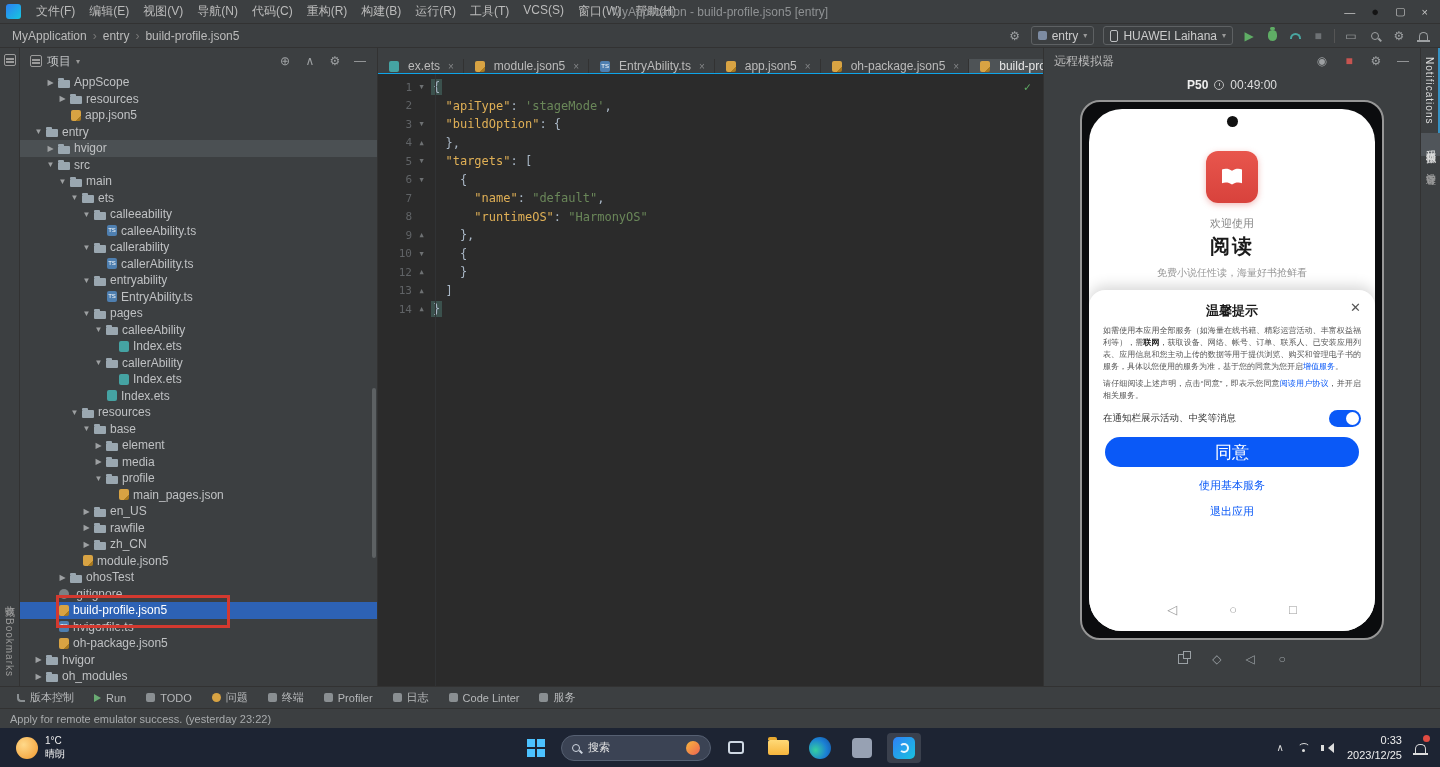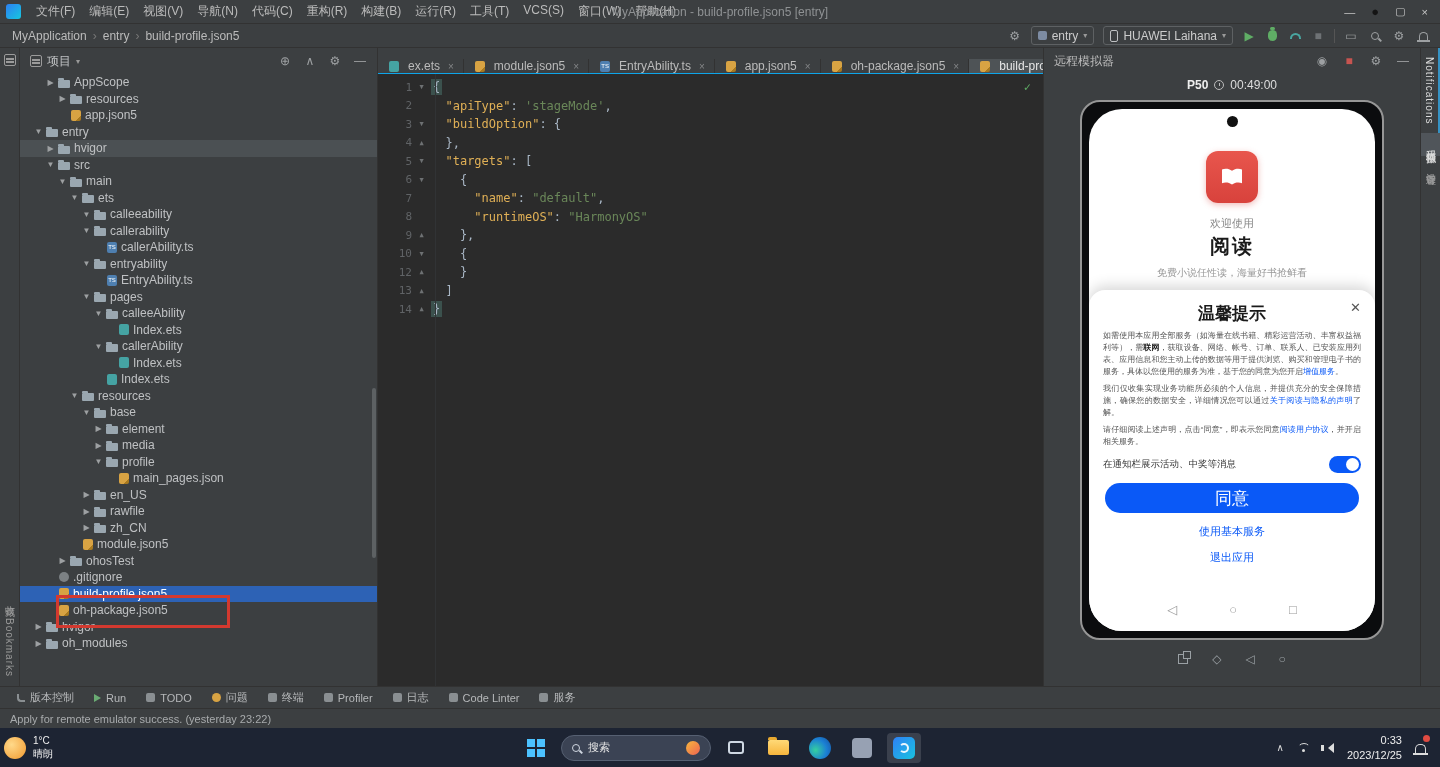--- a/index.html
+++ b/index.html
@@ -91,21 +91,21 @@
 .ic-clock::after{content:'';position:absolute;left:3.5px;top:1.5px;width:1.5px;height:3.5px;background:#bbb}
 .phone{width:304px;height:540px;background:#0b0c0e;border:2px solid #969696;border-radius:20px;margin:4px auto 0;padding:7px;flex:none}
 .screen{width:100%;height:100%;background:#fff;border-radius:33px;display:flex;flex-direction:column;overflow:hidden;color:#333}
 .punch{width:11px;height:11px;background:#111;border-radius:50%;margin:7px auto 0;flex:none}
 .welcome{text-align:center;padding-top:24px;flex:none}
 .app-ic{width:52px;height:52px;border-radius:12px;background:linear-gradient(180deg,#e8564d,#d8423c);margin:0 auto;display:flex;align-items:center;justify-content:center;box-shadow:0 2px 6px rgba(216,66,60,.35)}
 .w-small{margin-top:13px;font-size:11px;color:#888}
 .w-app{margin-top:2px;font-size:20px;color:#1a1a1a;font-weight:bold;letter-spacing:2px}
 .w-tag{margin-top:6px;font-size:10px;color:#999;padding-bottom:10px}
 .dialog{flex:1;border-radius:16px 16px 0 0;box-shadow:0 -4px 14px rgba(0,0,0,.16);padding:12px 14px 6px;display:flex;flex-direction:column;position:relative;background:#fff;min-height:0}
-.dlg-title{text-align:center;font-size:17px;font-weight:bold;color:#1a1a1a}
+.dlg-title{text-align:center;font-size:13px;font-weight:bold;color:#1a1a1a}
 .dlg-close{position:absolute;right:14px;top:10px;color:#555;font-size:13px;cursor:default}
 .dlg-p{font-size:8px;line-height:1.5;color:#555;margin-top:5px;text-align:justify}
 .dlg-p.strong{color:#222;font-weight:bold}
 .seg-b{font-weight:bold;color:#222}
 .seg-link{color:#0a59f7}
 .toggle-row{display:flex;align-items:center;margin-top:8px;flex:none}
 .toggle-label{font-size:9.5px;color:#333;flex:1}
 .toggle{width:32px;height:17px;border-radius:9px;background:#0a59f7;position:relative;flex:none;cursor:default}
 .toggle::after{content:'';position:absolute;right:2px;top:2px;width:13px;height:13px;border-radius:50%;background:#fff}
 .agree-btn{margin:10px 2px 0;height:30px;border-radius:16px;background:#0a59f7;color:#fff;font-size:17px;display:flex;align-items:center;justify-content:center;flex:none;cursor:default}
@@ -121,21 +121,21 @@
 .tw-ic.play{width:0;height:0;background:none;border:4px solid transparent;border-left:7px solid #6aab73;border-right:none;border-radius:0}
 .tw-ic.problems{border-radius:50%;background:#d8a343}
 .tw-ic.branch{background:none;border-left:2px solid #8a8f92;border-bottom:2px solid #8a8f92;border-radius:0 0 0 4px;width:8px;height:8px}
 .statusbar{height:20px;background:#3c3f41;border-top:1px solid #323232;display:flex;align-items:center;font-size:11px;color:#a8abad;padding:4px 10px}
 .sb-right{margin-left:auto;display:flex;align-items:center;gap:15px}
 .green-dot{width:7px;height:7px;border-radius:50%;background:#57a64a;display:inline-block}
 .mini-lock{width:8px;height:6px;border:1.2px solid #a8abad;position:relative;display:inline-block;margin-top:3px}
 .mini-lock::before{content:'';position:absolute;top:-4px;left:1px;width:4px;height:3px;border:1.2px solid #a8abad;border-bottom:none;border-radius:3px 3px 0 0}
 
 .taskbar{height:39px;background:#1d2433;display:flex;align-items:center;position:relative;color:#ddd;flex:none}
-.weather{display:flex;align-items:center;gap:7px;padding:0 4px;cursor:default}
+.weather{display:flex;align-items:center;gap:7px;padding:0 16px;cursor:default}
 .sun{width:22px;height:22px;border-radius:50%;background:radial-gradient(circle at 35% 35%,#ffd98a,#f2992e)}
 .weather-txt{font-size:10px;line-height:1.25;color:#eee}
 .tb-center{position:absolute;left:50%;transform:translateX(-50%);display:flex;align-items:center;gap:8px}
 .tb-app{width:34px;height:30px;border-radius:4px;display:flex;align-items:center;justify-content:center;cursor:default}
 .tb-app.active{background:rgba(255,255,255,.13)}
 .win-ic{display:grid;grid-template-columns:8px 8px;gap:2px}
 .win-ic i{width:8px;height:8px;background:#4cc2ff}
 .search-pill{width:150px;height:26px;border-radius:13px;background:#3b4354;border:1px solid #566072;display:flex;align-items:center;gap:8px;padding:0 10px;font-size:11px;color:#e8e8e8;cursor:default}
 .sg{width:8px;height:8px;border:1.5px solid #cfd6e0;border-radius:50%;position:relative;flex:none}
 .sg::after{content:'';position:absolute;width:4px;height:1.5px;background:#cfd6e0;transform:rotate(45deg);right:-4px;bottom:-2px}
@@ -294,20 +294,25 @@
         <div class="trow" style="padding-left: 48px;">
           <span class="chev">▼</span>
           <span class="fic folder"></span>
           <span class="tlabel">ets</span>
         </div>
         <div class="trow" style="padding-left: 60px;">
           <span class="chev">▼</span>
           <span class="fic folder"></span>
           <span class="tlabel">calleeability</span>
         </div>
+        <div class="trow" style="padding-left: 72px;">
+          <span class="chev"></span>
+          <span class="fic ts"></span>
+          <span class="tlabel">calleeAbility.ts</span>
+        </div>
         <div class="trow" style="padding-left: 60px;">
           <span class="chev">▼</span>
           <span class="fic folder"></span>
           <span class="tlabel">callerability</span>
         </div>
         <div class="trow" style="padding-left: 72px;">
           <span class="chev"></span>
           <span class="fic ts"></span>
           <span class="tlabel">callerAbility.ts</span>
         </div>
@@ -408,20 +413,25 @@
         </div>
         <div class="trow" style="padding-left: 24px;">
           <span class="chev"></span>
           <span class="fic git"></span>
           <span class="tlabel">.gitignore</span>
         </div>
         <div class="trow selected" style="padding-left: 24px;">
           <span class="chev"></span>
           <span class="fic json"></span>
           <span class="tlabel">build-profile.json5</span>
+        </div>
+        <div class="trow" style="padding-left: 24px;">
+          <span class="chev"></span>
+          <span class="fic ts"></span>
+          <span class="tlabel">hvigorfile.ts</span>
         </div>
         <div class="trow" style="padding-left: 24px;">
           <span class="chev"></span>
           <span class="fic json"></span>
           <span class="tlabel">oh-package.json5</span>
         </div>
         <div class="trow" style="padding-left: 12px;">
           <span class="chev">▶</span>
           <span class="fic folder"></span>
           <span class="tlabel">hvigor</span>
@@ -568,21 +578,20 @@
           </div>
           <div class="w-small">欢迎使用</div>
           <div class="w-app">阅读</div>
           <div class="w-tag">免费小说任性读，海量好书抢鲜看</div>
         </div>
         <div class="dialog">
           <div class="dlg-title">温馨提示</div>
           <span class="dlg-close">✕</span>
           <div>
               <p class="dlg-p"><span>如需使用本应用全部服务（如海量在线书籍、精彩运营活动、丰富权益福利等），需</span><span class="seg-b ">联网</span><span>，获取设备、网络、帐号、订单、联系人、已安装应用列表、应用信息和您主动上传的数据等用于提供浏览、购买和管理电子书的服务，具体以您使用的服务为准，基于您的同意为您开启</span><span class="seg-link">增值服务</span><span>。</span></p>
-              <p class="dlg-p"><span>我们仅收集实现业务功能所必须的个人信息，并提供充分的安全保障措施，确保您的数据安全，详细情况您可以通过</span><span class="seg-link">关于阅读与隐私的声明</span><span>了解。</span></p>
               <p class="dlg-p"><span>请仔细阅读上述声明，点击“同意”，即表示您同意</span><span class="seg-link">阅读用户协议</span><span>，并开启相关服务。</span></p>
             </div>
           <div class="toggle-row">
             <span class="toggle-label">在通知栏展示活动、中奖等消息</span>
             <span class="toggle"></span>
           </div>
           <div class="agree-btn">同意</div>
           <div class="dlg-link">使用基本服务</div>
           <div class="dlg-link">退出应用</div>
           <div class="phone-nav">

